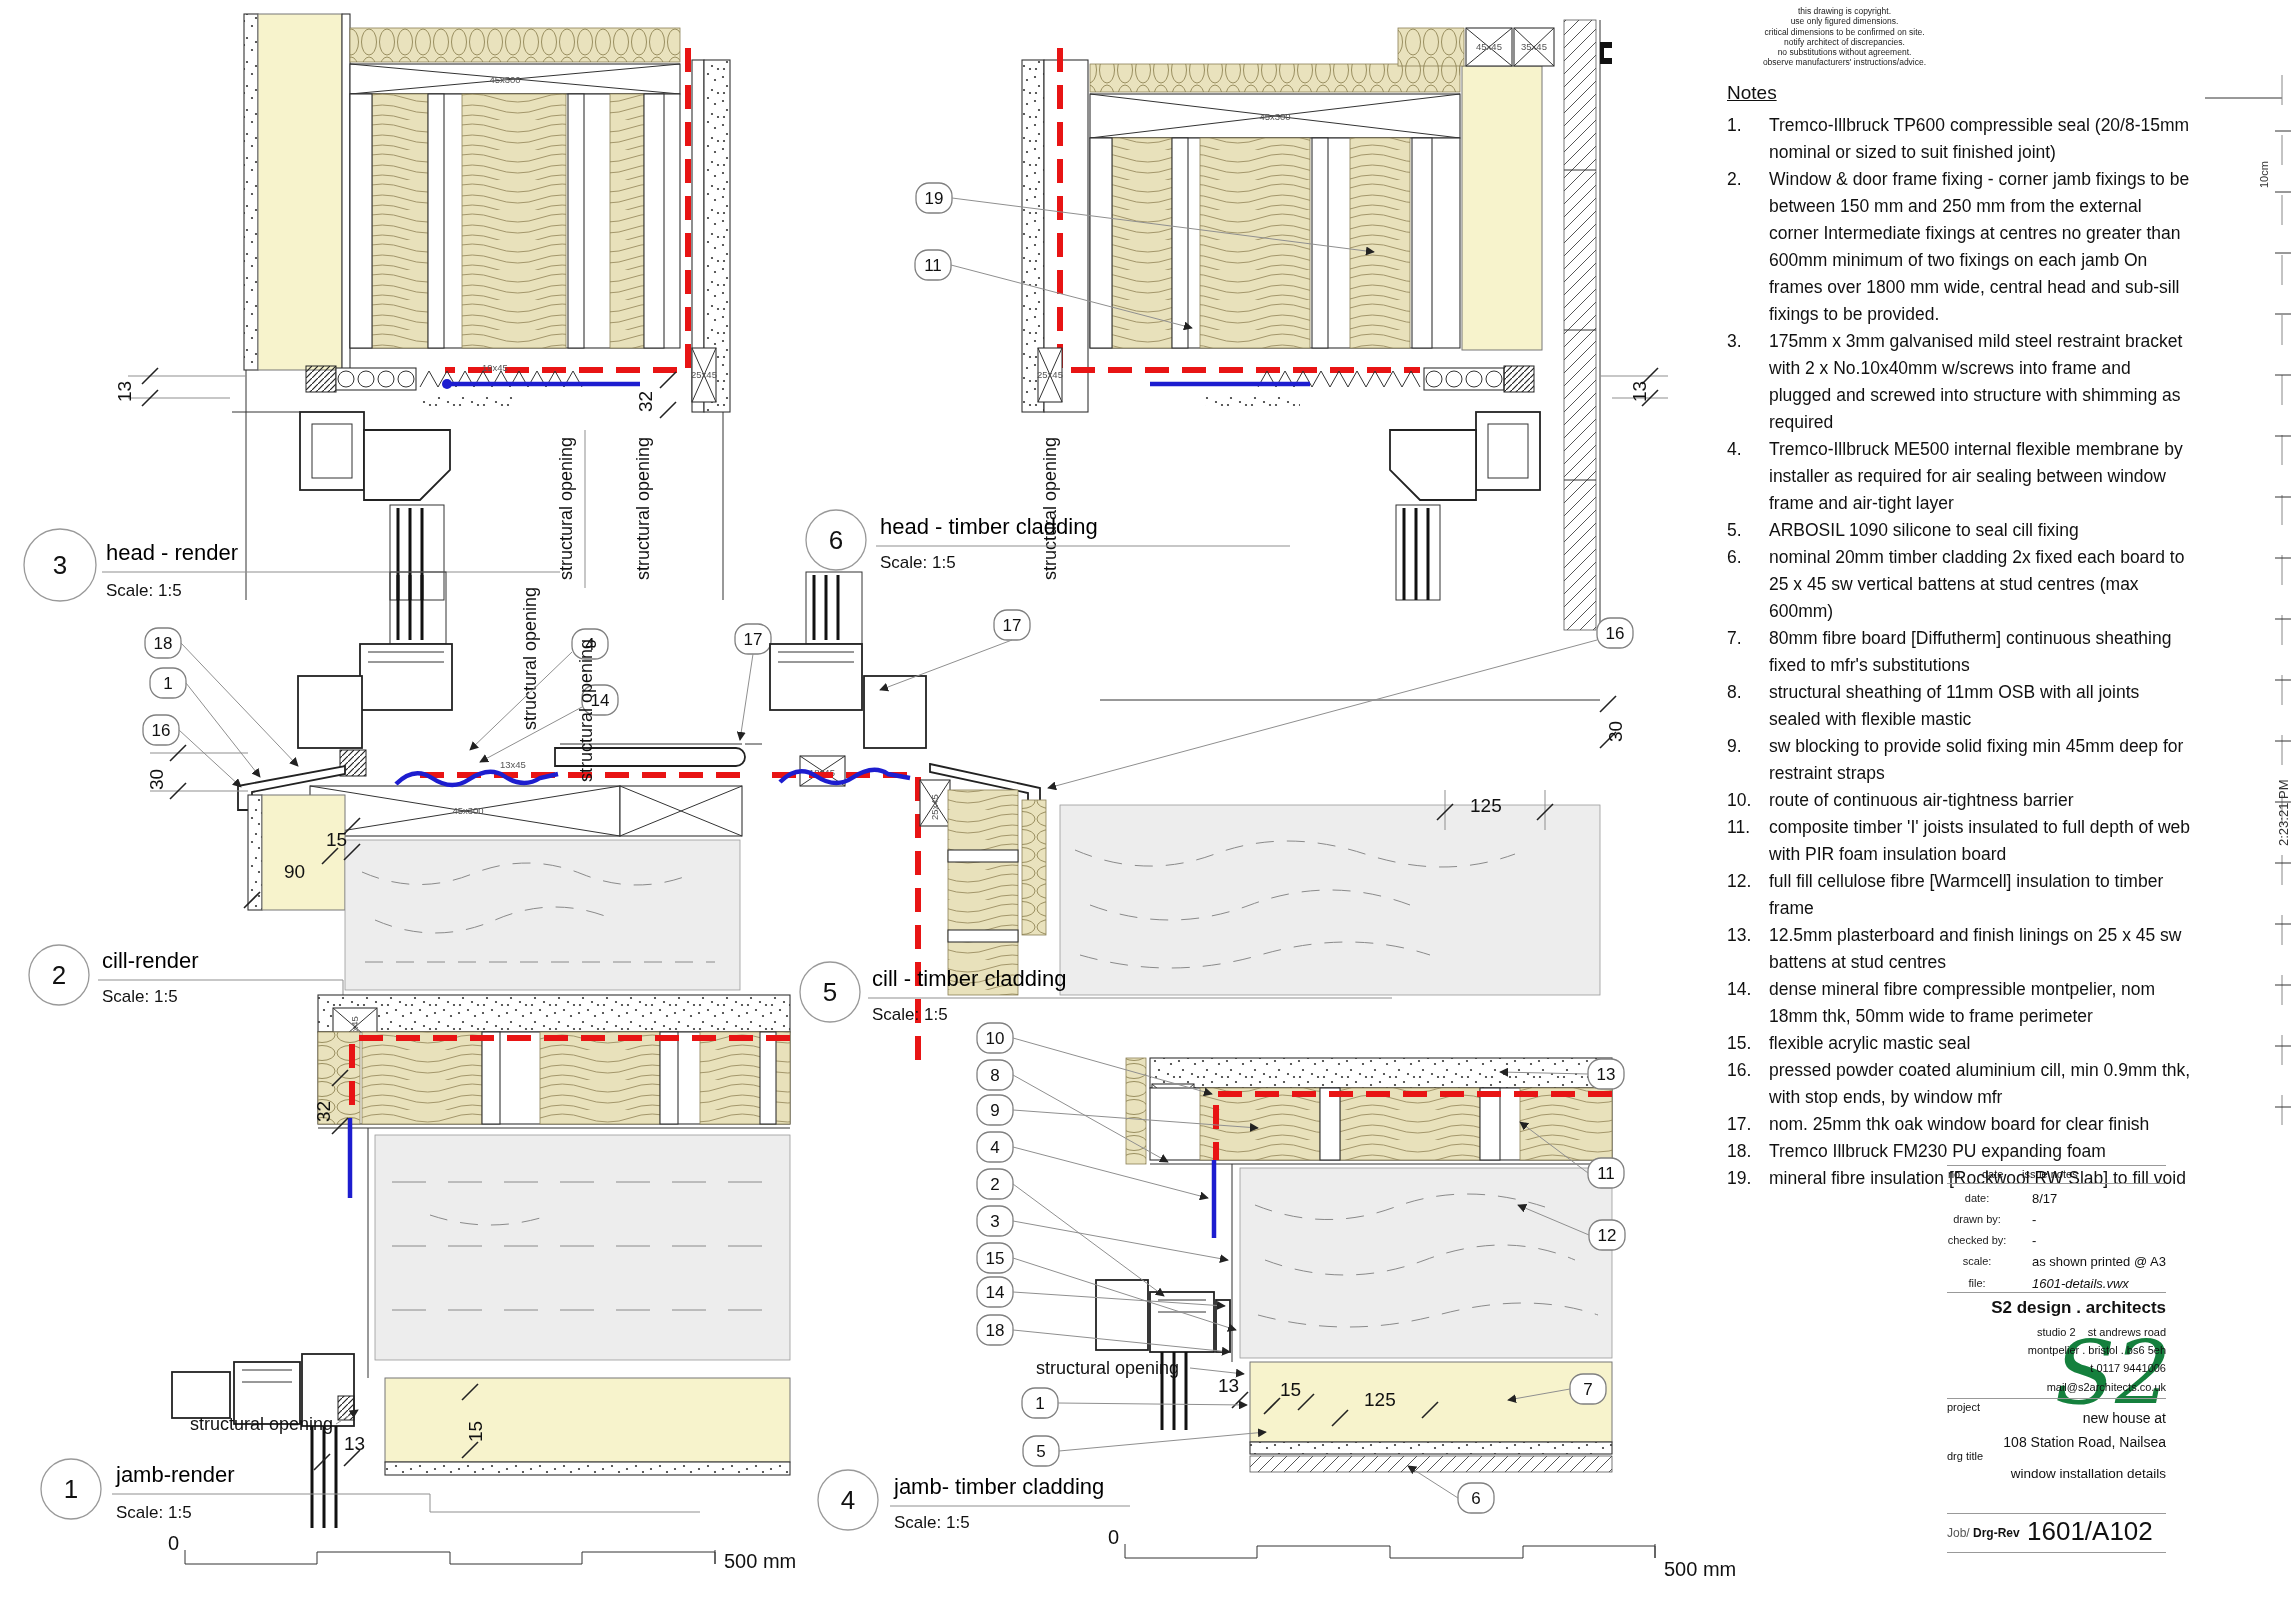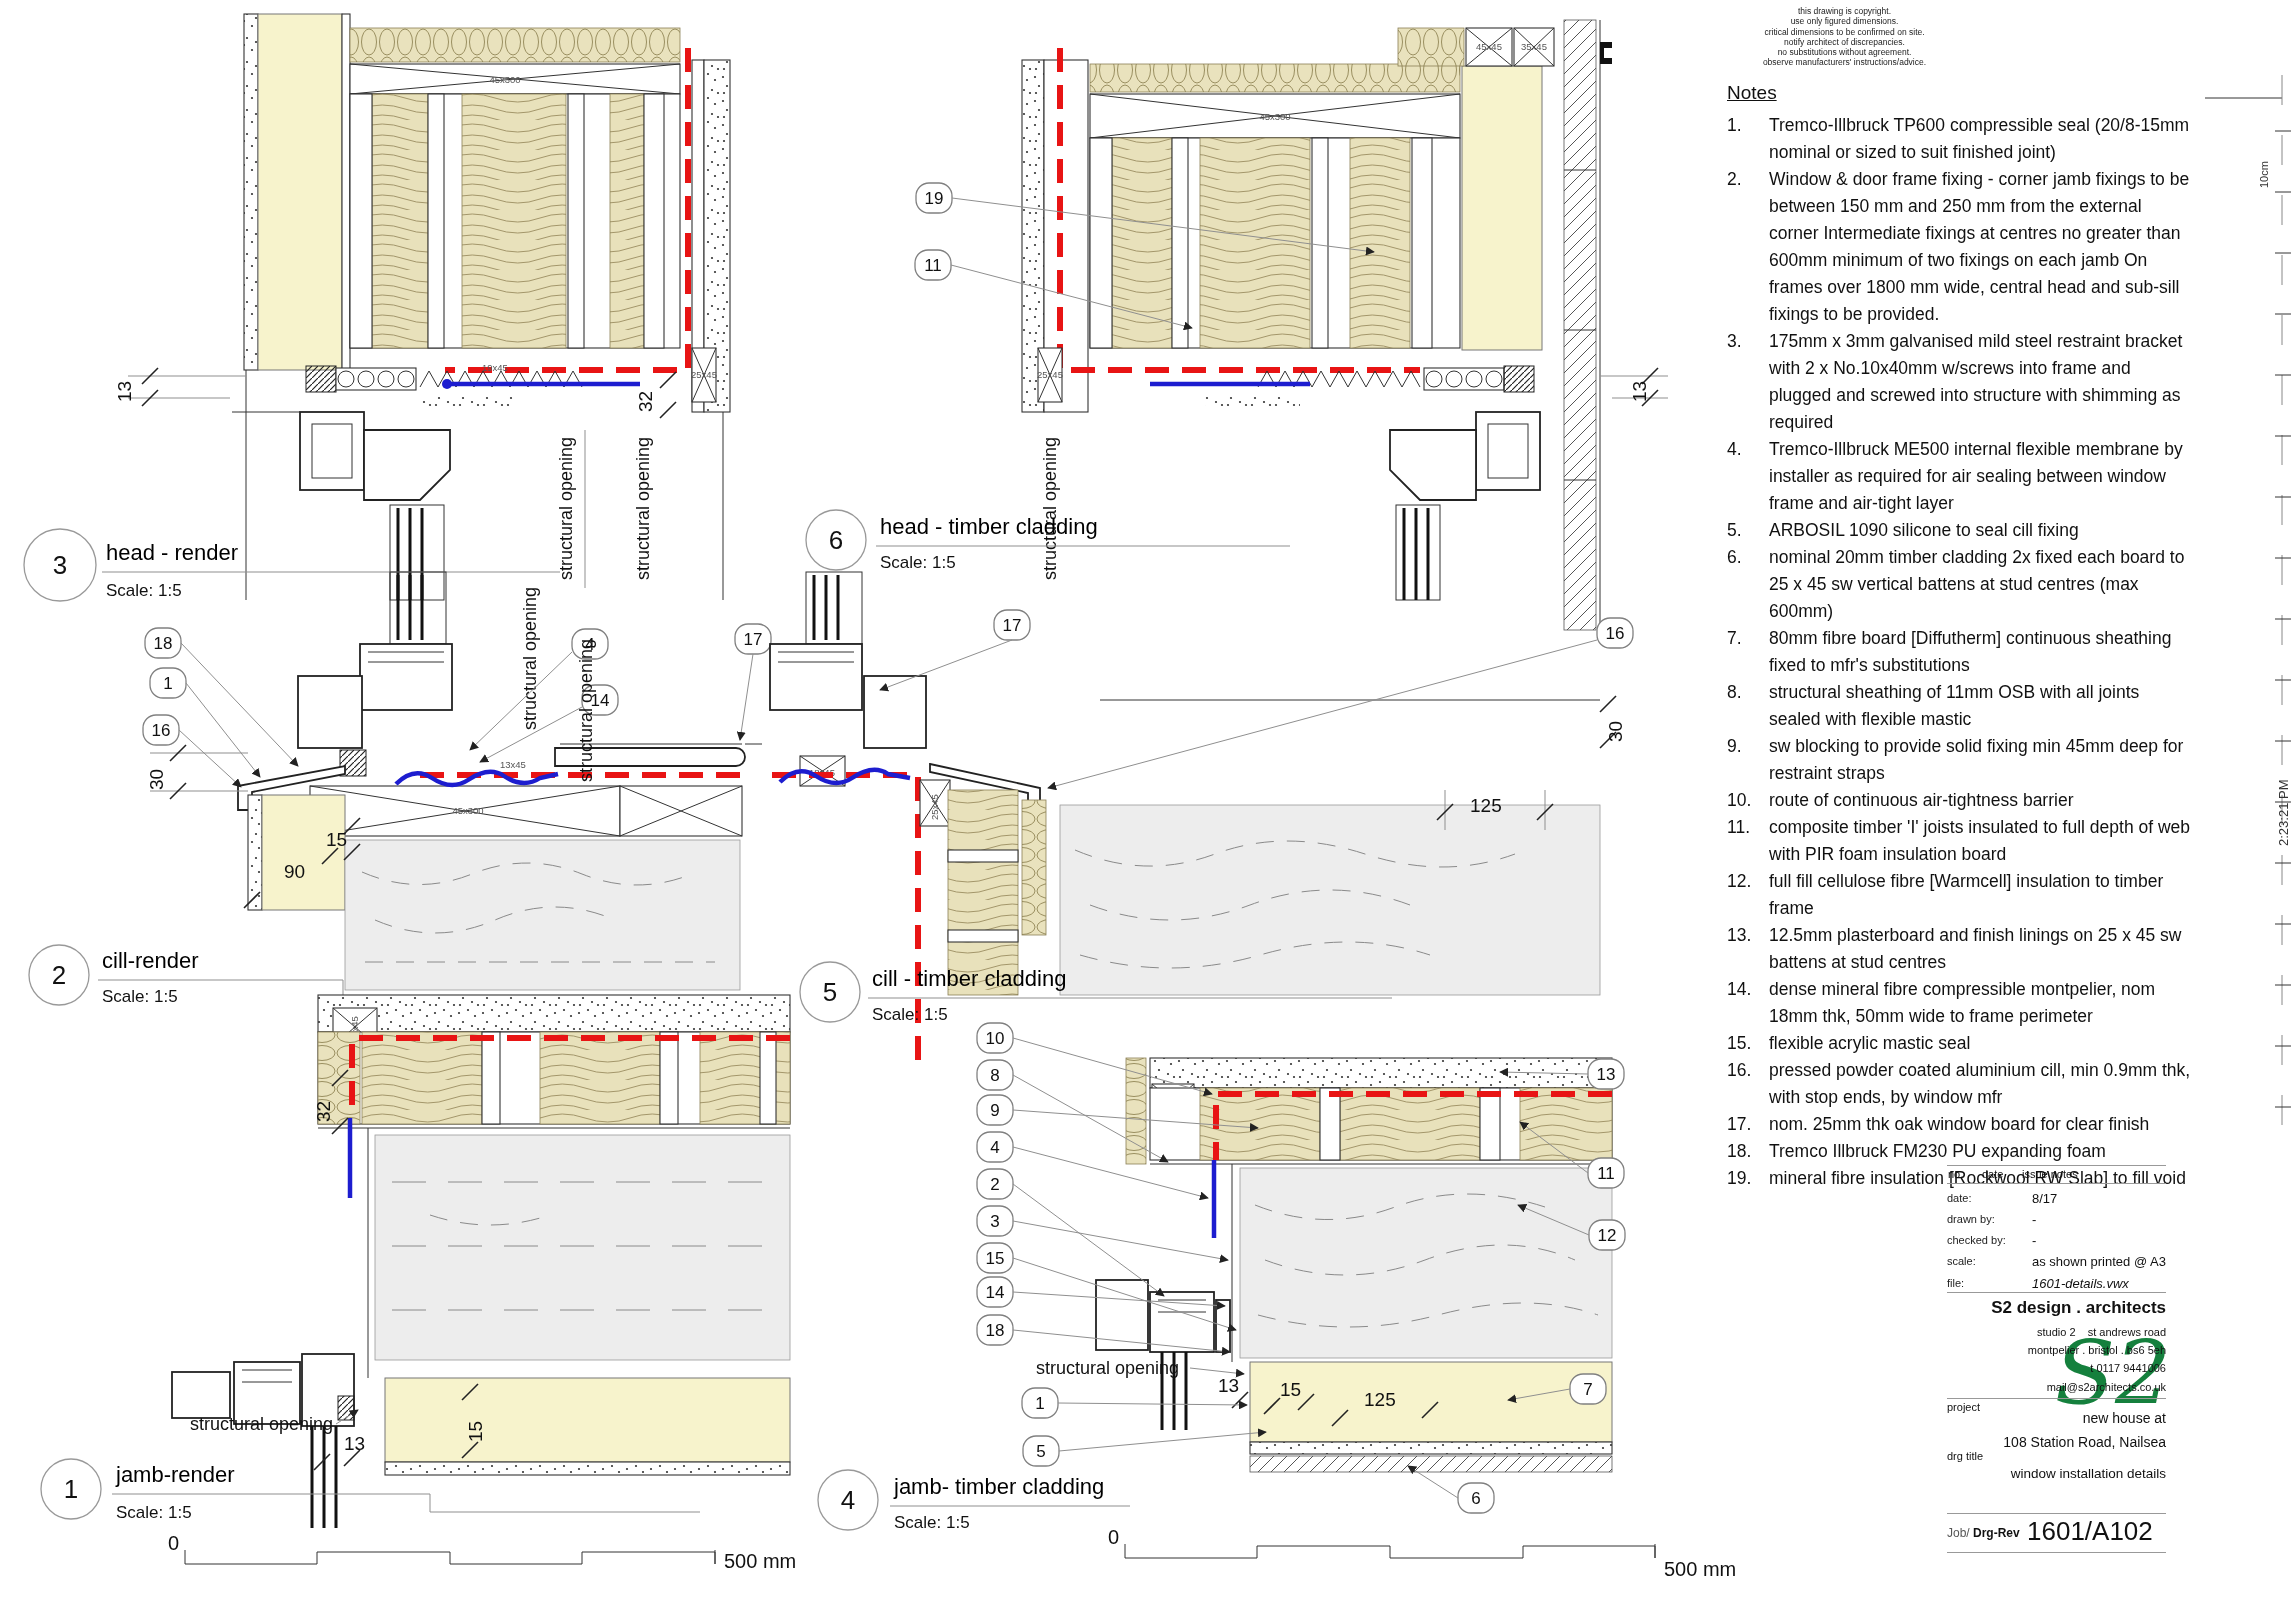--- a/index.html
+++ b/index.html
@@ -42,21 +42,21 @@
       font-size:8.5px;line-height:10.3px;color:#222}
   .notes{position:absolute;left:1727px;top:82px;width:468px}
   .notes h2{font-size:19px;font-weight:normal;text-decoration:underline;margin:0 0 8px 0}
   .notes ol{counter-reset:n;margin:0;padding:0;list-style:none}
   .notes li{counter-increment:n;position:relative;padding-left:42px;
             font-size:17.5px;line-height:27px}
   .notes li::before{content:counter(n) ".";position:absolute;left:0}
   .tb{position:absolute;left:1947px;top:1160px;width:224px;font-size:11px}
   .tb .abs{position:absolute}
   .tb .rule{position:absolute;left:0;width:219px;border-top:1px solid #999}
-  .tb .lab{position:absolute;left:0;width:60px;text-align:left;color:#222}
+  .tb .lab{position:absolute;left:0;width:60px;text-align:center;color:#222}
   .tb .val{position:absolute;left:85px;font-size:13px}
   .tb .ital{font-style:italic}
   .tb .right{position:absolute;right:5px;text-align:right;white-space:pre}
   .firm{font-size:17px;font-weight:bold}
   .addr{font-size:11px}
   .mail{font-size:11px}
   .projname{font-size:14px}
   .drgname{font-size:13.5px}
   .jobno{font-size:26px}
   .wm{position:absolute;right:0;top:162px;font-family:"DejaVu Serif",serif;

